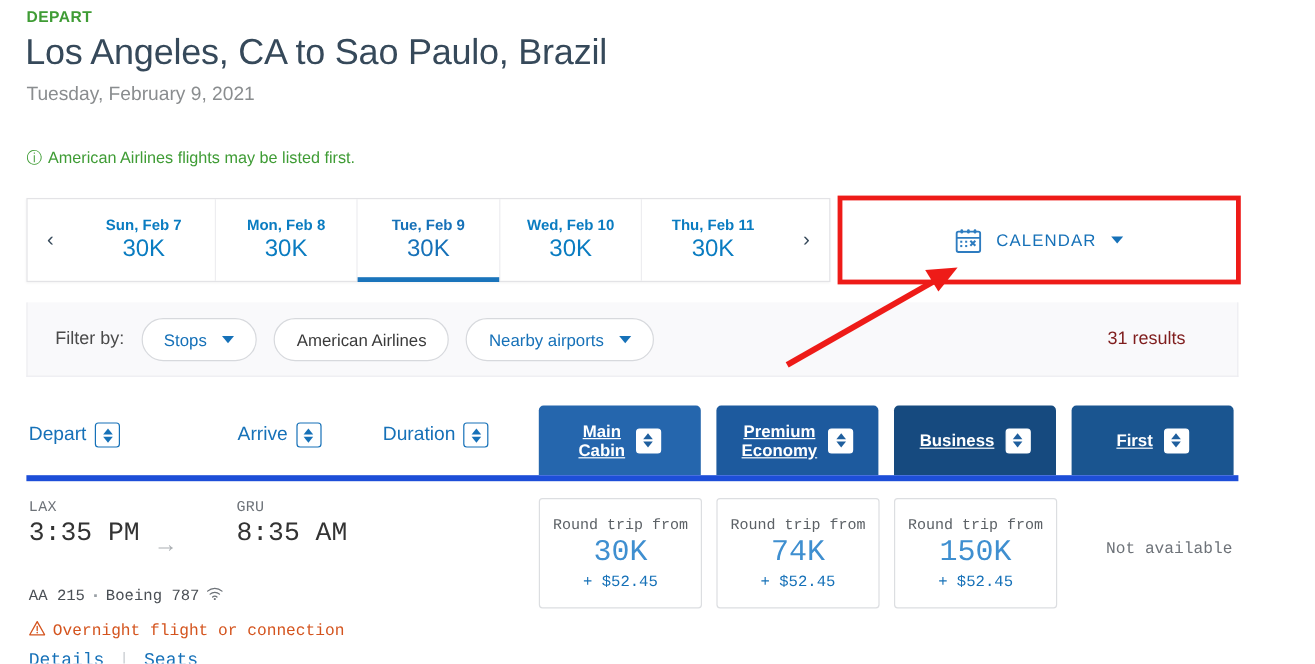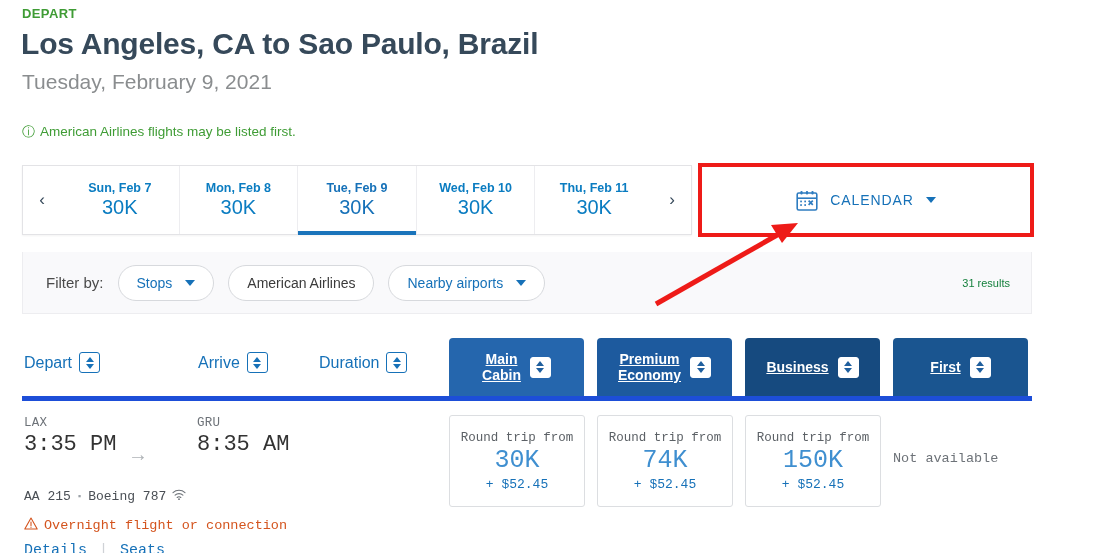--- a/index.html
+++ b/index.html
@@ -18,25 +18,25 @@
   .page { position: relative; width: 1096px; height: 458px; }
 
   
   .depart-label {
     position: absolute; left: 22px; top: 6px;
     font-size: 13px; font-weight: bold; letter-spacing: .4px;
     color: #3f9c35;
   }
   .route-title {
     position: absolute; left: 21px; top: 27px;
-    font-size: 30px; font-weight: 700; color: #36495a; letter-spacing: -.2px;
+    font-size: 30px; font-weight: 400; color: #36495a; letter-spacing: -.2px;
   }
   .route-date {
     position: absolute; left: 22px; top: 70px;
-    font-size: 21px; font-weight: 400; color: #8a8d8f;
+    font-size: 16px; font-weight: 400; color: #8a8d8f;
   }
   .notice {
     position: absolute; left: 22px; top: 124px;
     font-size: 13.5px; color: #3f9c35; display: flex; align-items: center; gap: 5px;
   }
   .notice-icon { font-size: 13px; line-height: 1; }
 
   
   .datebar {
     position: absolute; left: 22px; top: 165px;
@@ -109,21 +109,21 @@
     border: 1px solid #d7d9dd; background: #fff;
     display: inline-flex; align-items: center; gap: 13px;
     font-size: 14px; color: #1671b8; cursor: pointer; white-space: nowrap;
   }
   .pill.dark { color: #3a3a3a; }
   .pill .caret {
     width: 0; height: 0; border-left: 5px solid transparent;
     border-right: 5px solid transparent; border-top: 6px solid #1671b8;
   }
   .results-count {
-    margin-left: auto; margin-right: 21px; font-size: 11px; color: #15803d;
+    margin-left: auto; margin-right: 43px; font-size: 15px; color: #7f1d1d;
   }
 
   
   .table-head {
     position: absolute; left: 22px; top: 338px; width: 1010px; height: 58px;
   }
   .sort-head {
     position: absolute; display: flex; align-items: center; gap: 7px;
     font-size: 16px; color: #1671b8; cursor: pointer; top: 14px;
   }
@@ -173,21 +173,21 @@
     position: absolute; top: 14px; width: 134px; height: 90px;
     border: 1px solid #dcdee1; border-radius: 3px; background: #fff;
     display: flex; flex-direction: column; align-items: center;
     justify-content: center; cursor: pointer;
   }
   .pc-from { font-size: 12.5px; color: #5c6166; }
   .pc-miles { font-size: 25px; color: #3f8fd0; margin: 1px 0 2px; font-weight: 400; }
   .pc-tax { font-size: 13px; color: #1671b8; }
   .not-available {
     position: absolute; top: 50px; font-size: 13.5px; color: #6d7278;
-    width: 134px; text-align: left;
+    width: 134px; text-align: right;
   }
 
   .meta-line {
     position: absolute; left: 2px; top: 88px;
     font-size: 13px; color: #4a4f55; display: flex; align-items: center; gap: 6px;
   }
   .meta-dot { color: #9aa0a6; font-size: 9px; }
   .wifi-icon { width: 14px; height: 11px; display: inline-block; }
   .warn-line {
     position: absolute; left: 2px; top: 116px;

